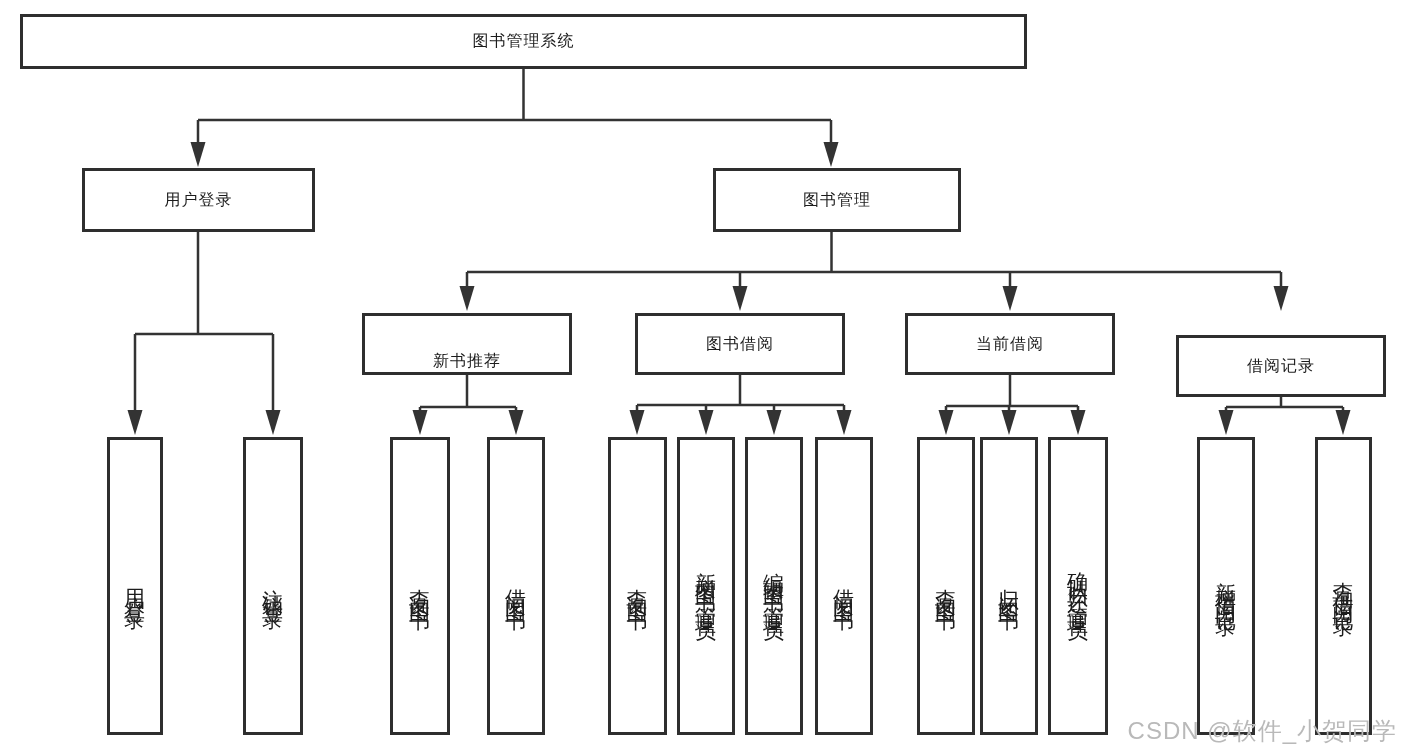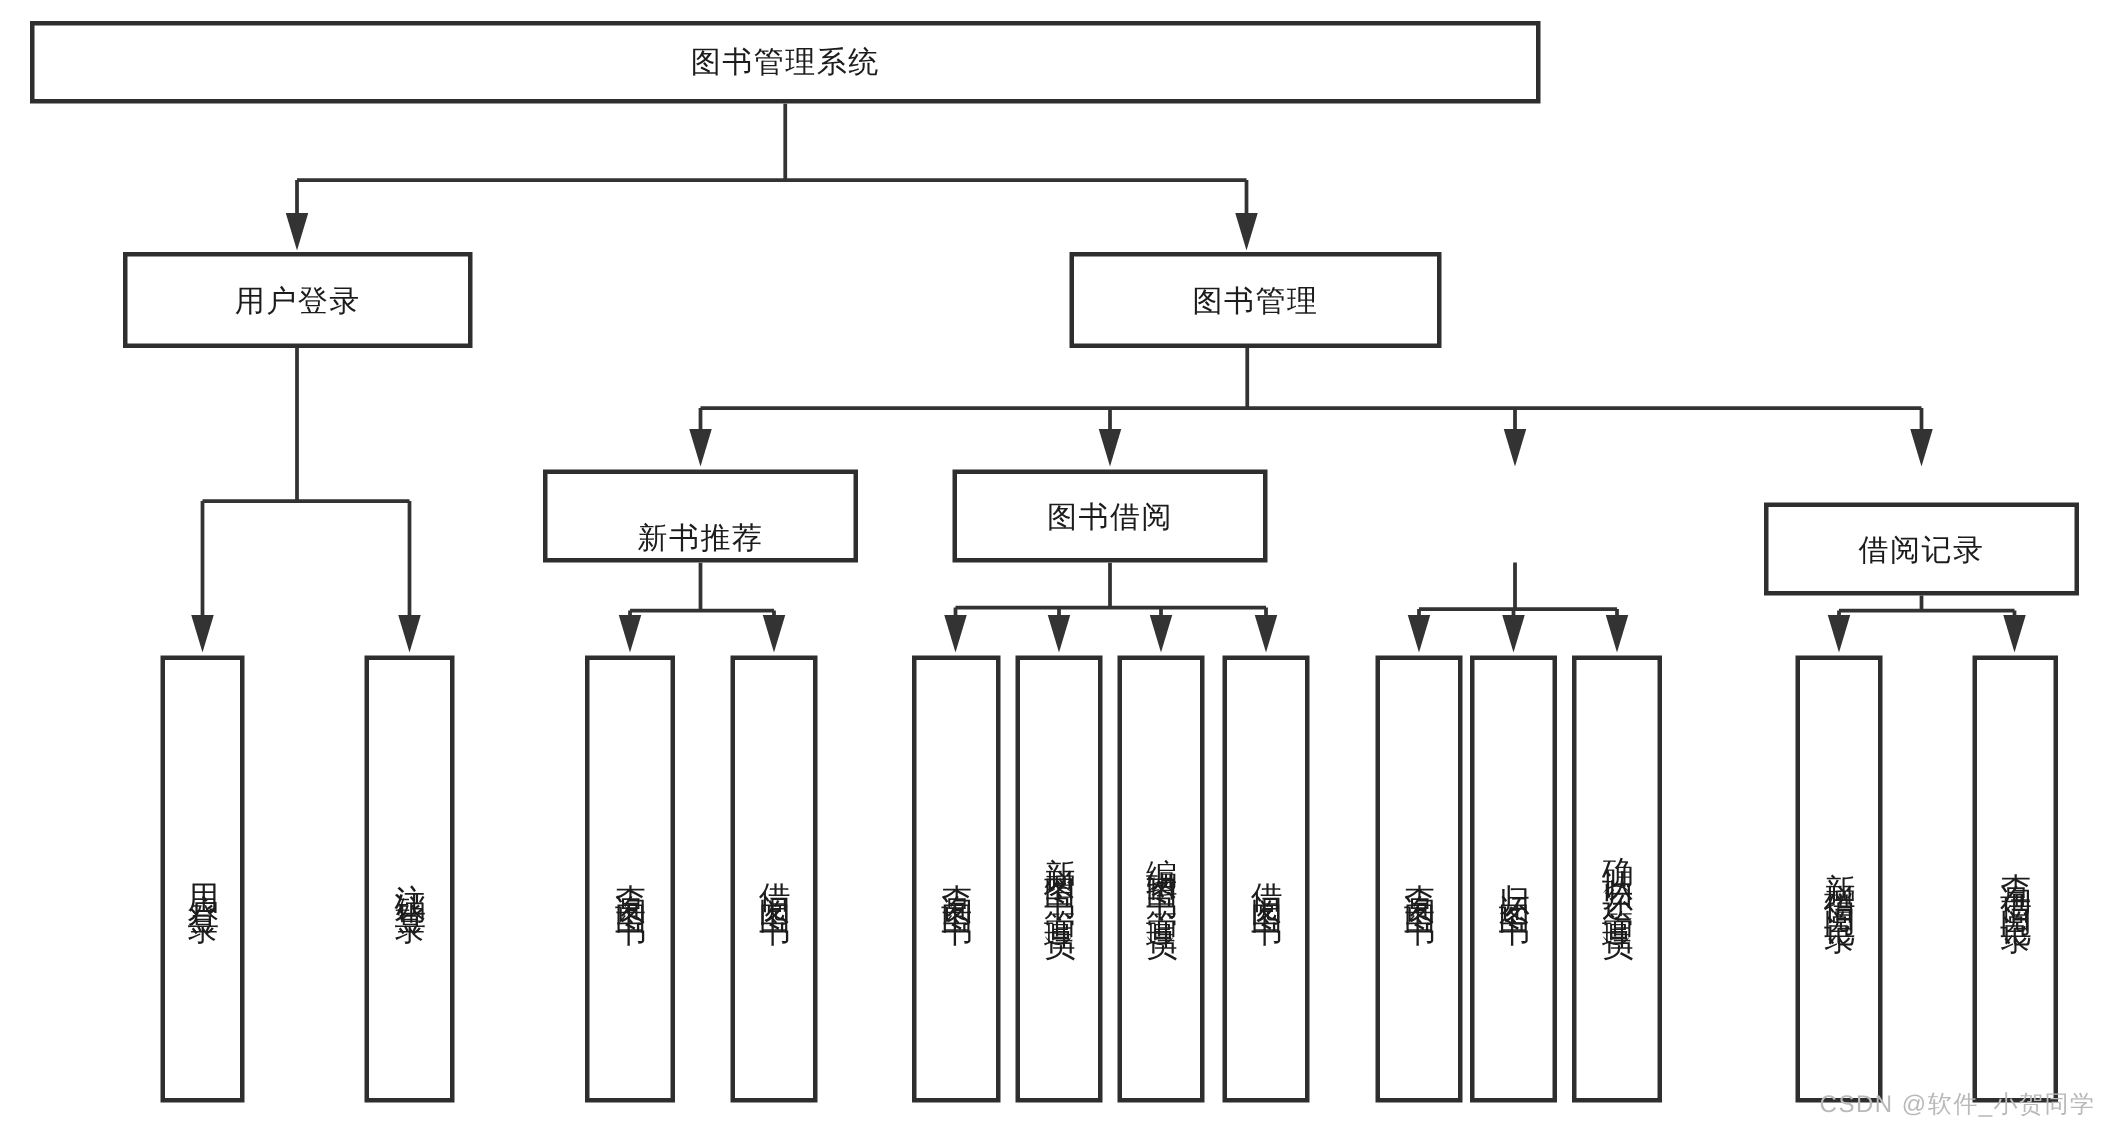--- a/index.html
+++ b/index.html
@@ -18,21 +18,21 @@
   .node {
     position: absolute;
     box-sizing: border-box;
     border: 3px solid #2e2e2e;
     background: #ffffff;
     display: flex;
     align-items: center;
     justify-content: center;
     color: #1c1c1c;
   }
-  .hbox { font-size: 20px; letter-spacing: 1px; }
+  .hbox { font-size: 16px; letter-spacing: 1px; }
   .vbox span {
     writing-mode: vertical-rl;
     text-orientation: mixed;
     font-size: 21px;
     letter-spacing: 7px;
     line-height: 1;
     white-space: nowrap;
   }
   .root  { left: 20px;   top: 14px;  width: 1007px; height: 55px; }
   .l2a   { left: 82px;   top: 168px; width: 233px;  height: 64px; }
@@ -61,21 +61,21 @@
     left: 0; top: 0;
     width: 1405px; height: 747px;
     pointer-events: none;
   }
   #connectors path { stroke: #333333; stroke-width: 2.5; fill: none; }
   #connectors polygon { fill: #333333; stroke: none; }
   .watermark {
     position: absolute;
     right: 8px;
     bottom: 0px;
-    font-size: 16px;
+    font-size: 24px;
     color: #b9b9b9;
     letter-spacing: 1px;
     z-index: 5;
     white-space: nowrap;
   }
 </style>
 </head>
 <body>
 
 <div id="stage">
@@ -126,20 +126,23 @@
   <div class="node hbox l2b">
     <span>图书管理</span>
   </div>
 
   <div class="node hbox l3 l3a">
     <span>新书推荐</span>
   </div>
   <div class="node hbox l3 l3b">
     <span>图书借阅</span>
   </div>
+  <div class="node hbox l3 l3c">
+    <span>当前借阅</span>
+  </div>
   <div class="node hbox l3 l3d">
     <span>借阅记录</span>
   </div>
 
   <div class="node vbox leaf lf01">
     <span>用户登录</span>
   </div>
   <div class="node vbox leaf lf02">
     <span>注销登录</span>
   </div>

